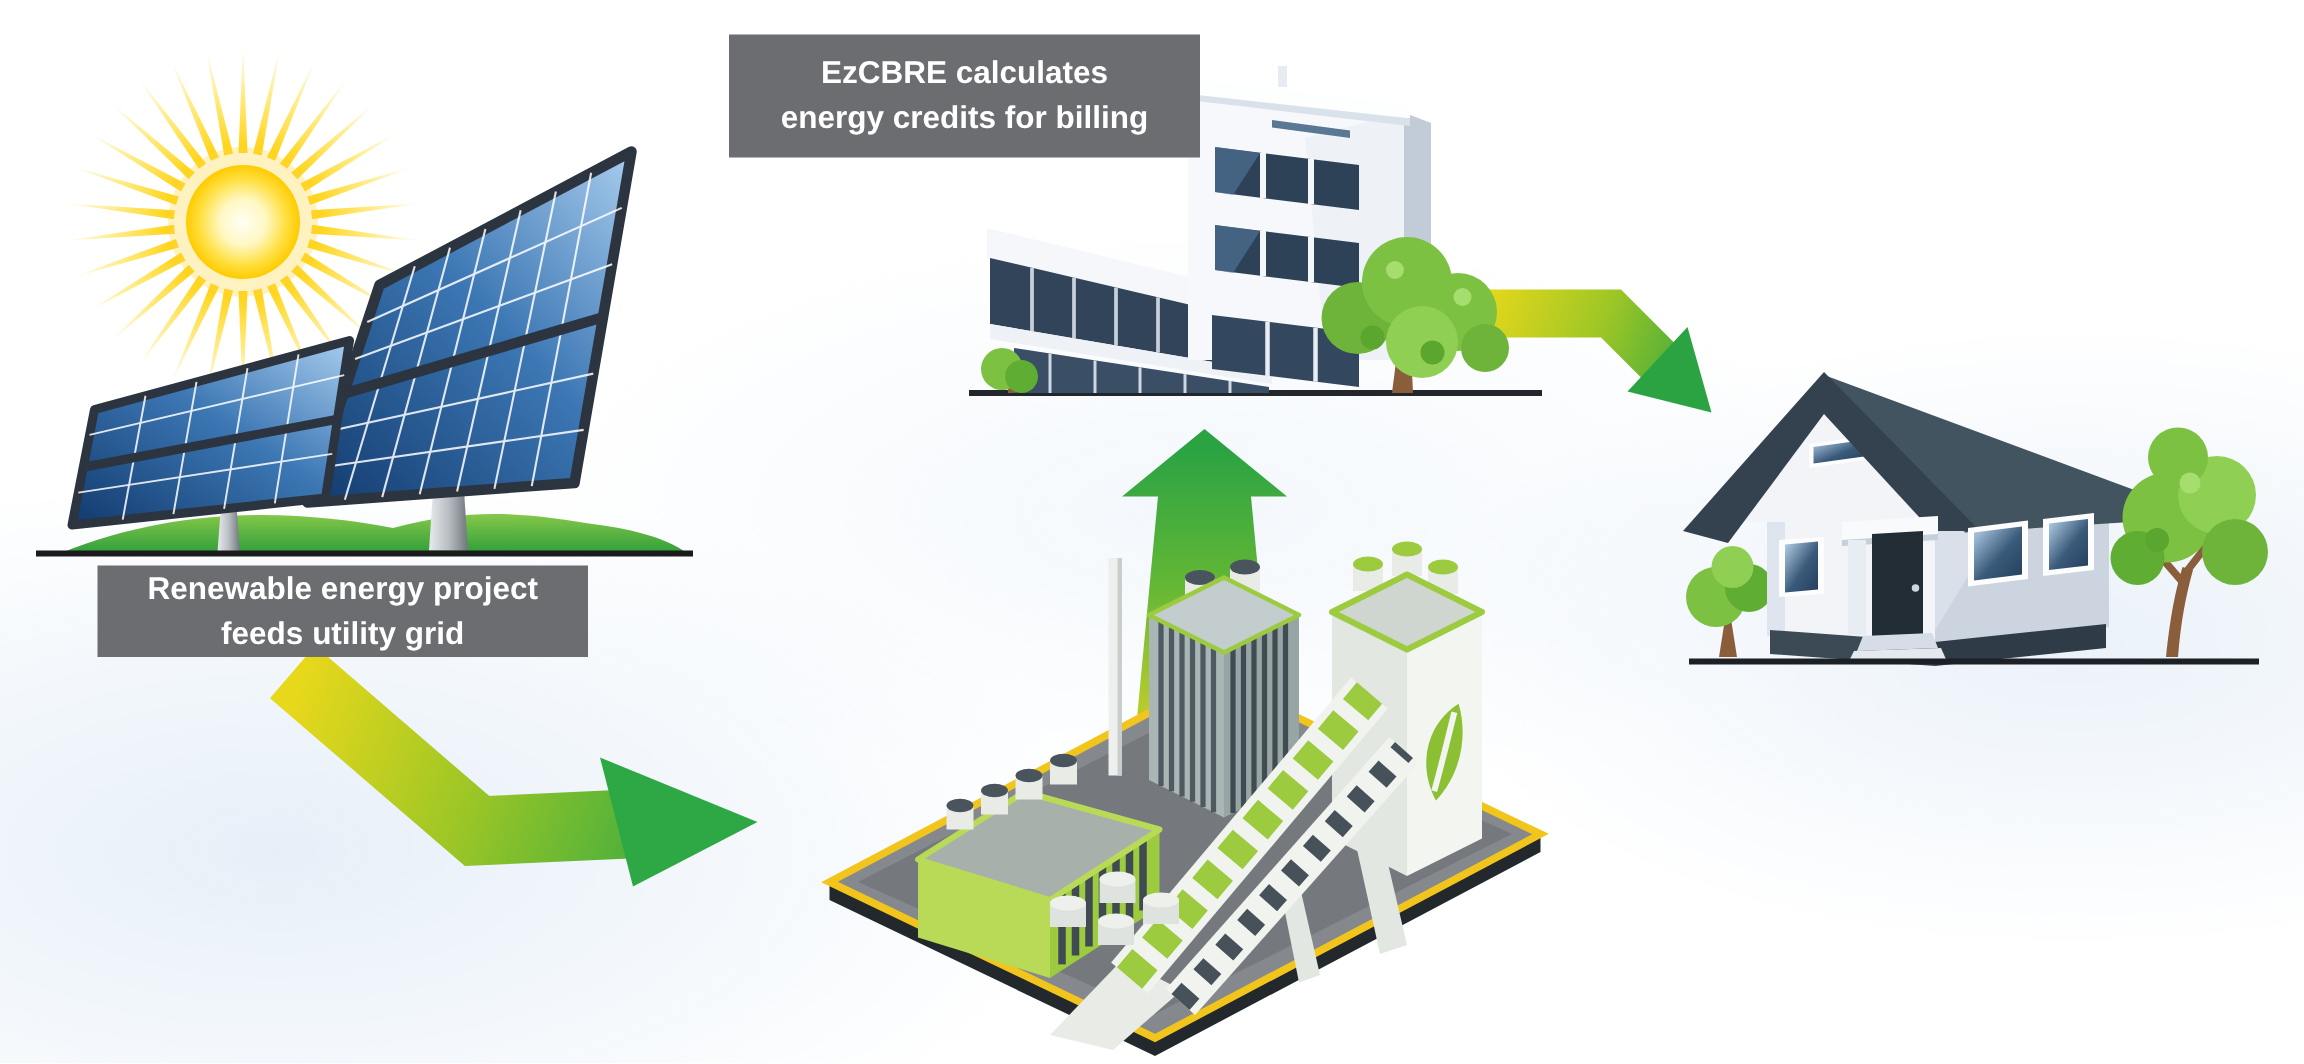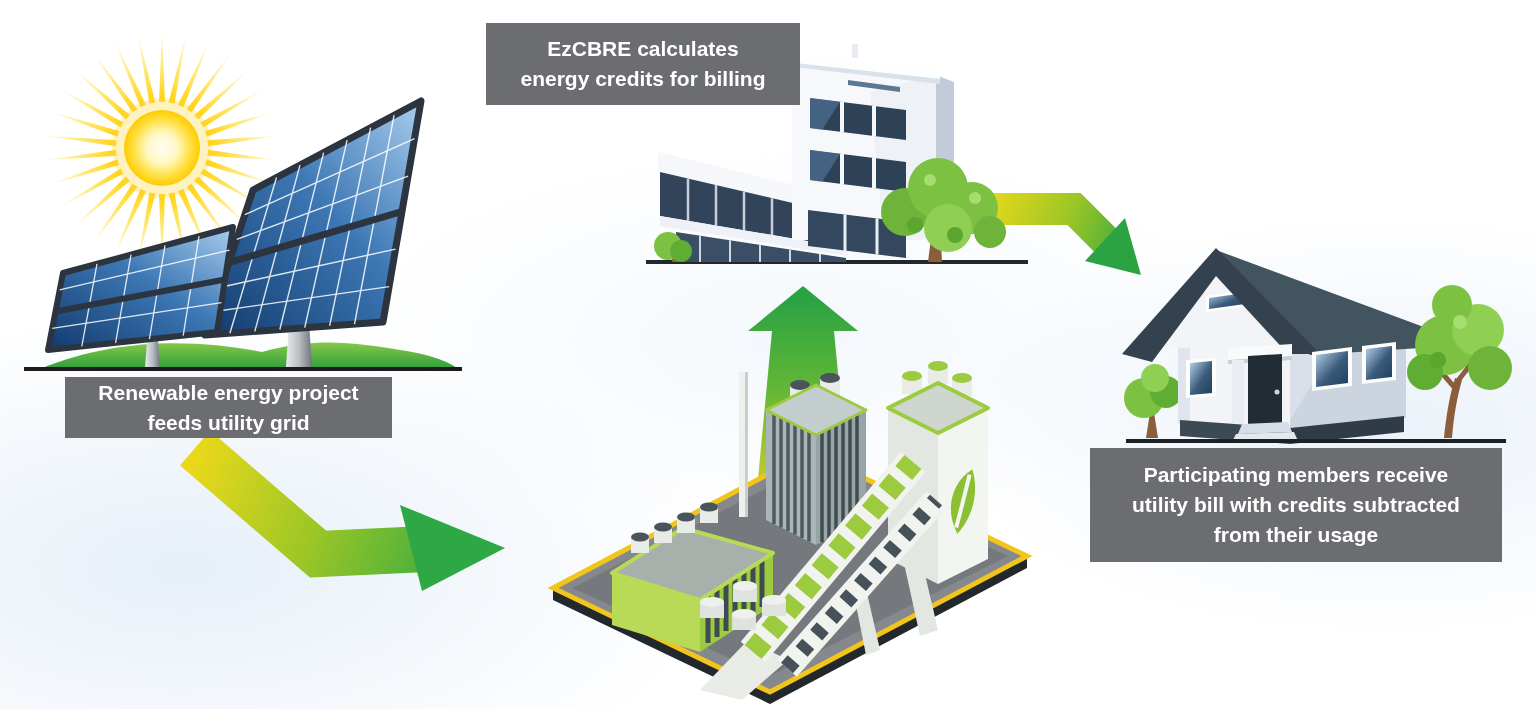--- a/index.html
+++ b/index.html
@@ -381,17 +381,14 @@
     <circle cx="1460" cy="322" r="7" fill="#a5de6f"></circle>
         <circle cx="1438" cy="360" r="8" fill="#5aa62e"></circle>
     <rect x="1126" y="439" width="380" height="4" fill="#1c2126"></rect>
   </g>
 </svg>
 
 <div class="flow-label label-solar">Renewable energy project
 feeds utility grid</div>
 <div class="flow-label label-billing">EzCBRE calculates
 energy credits for billing</div>
-<div class="flow-label label-members">Participating members receive
-utility bill with credits subtracted
-from their usage</div>
 
 </div>
 
 </body></html>

